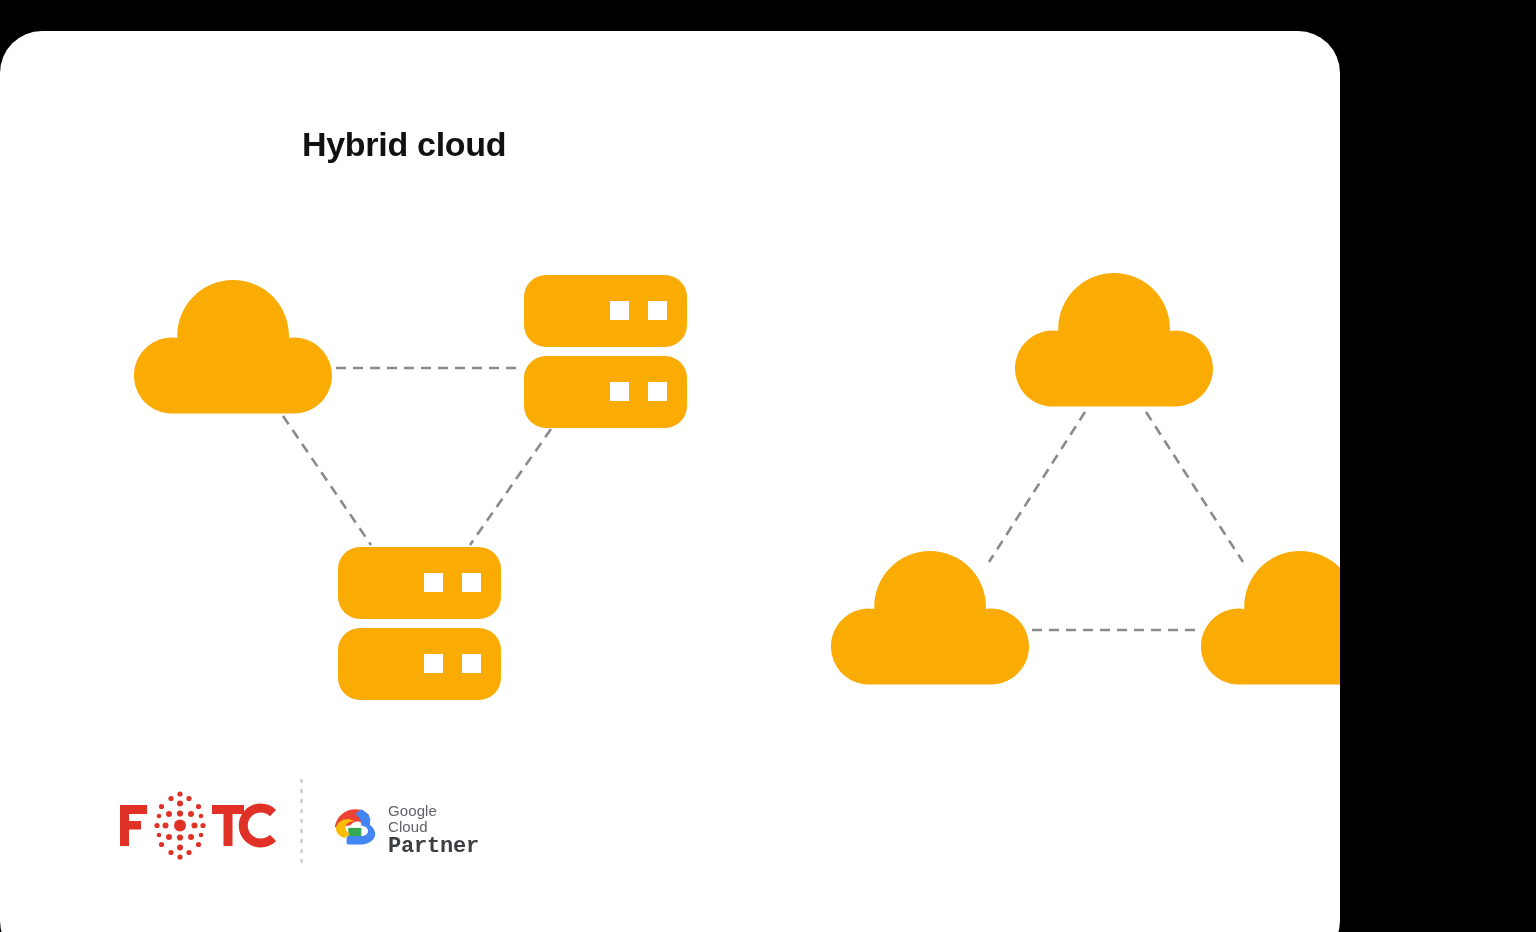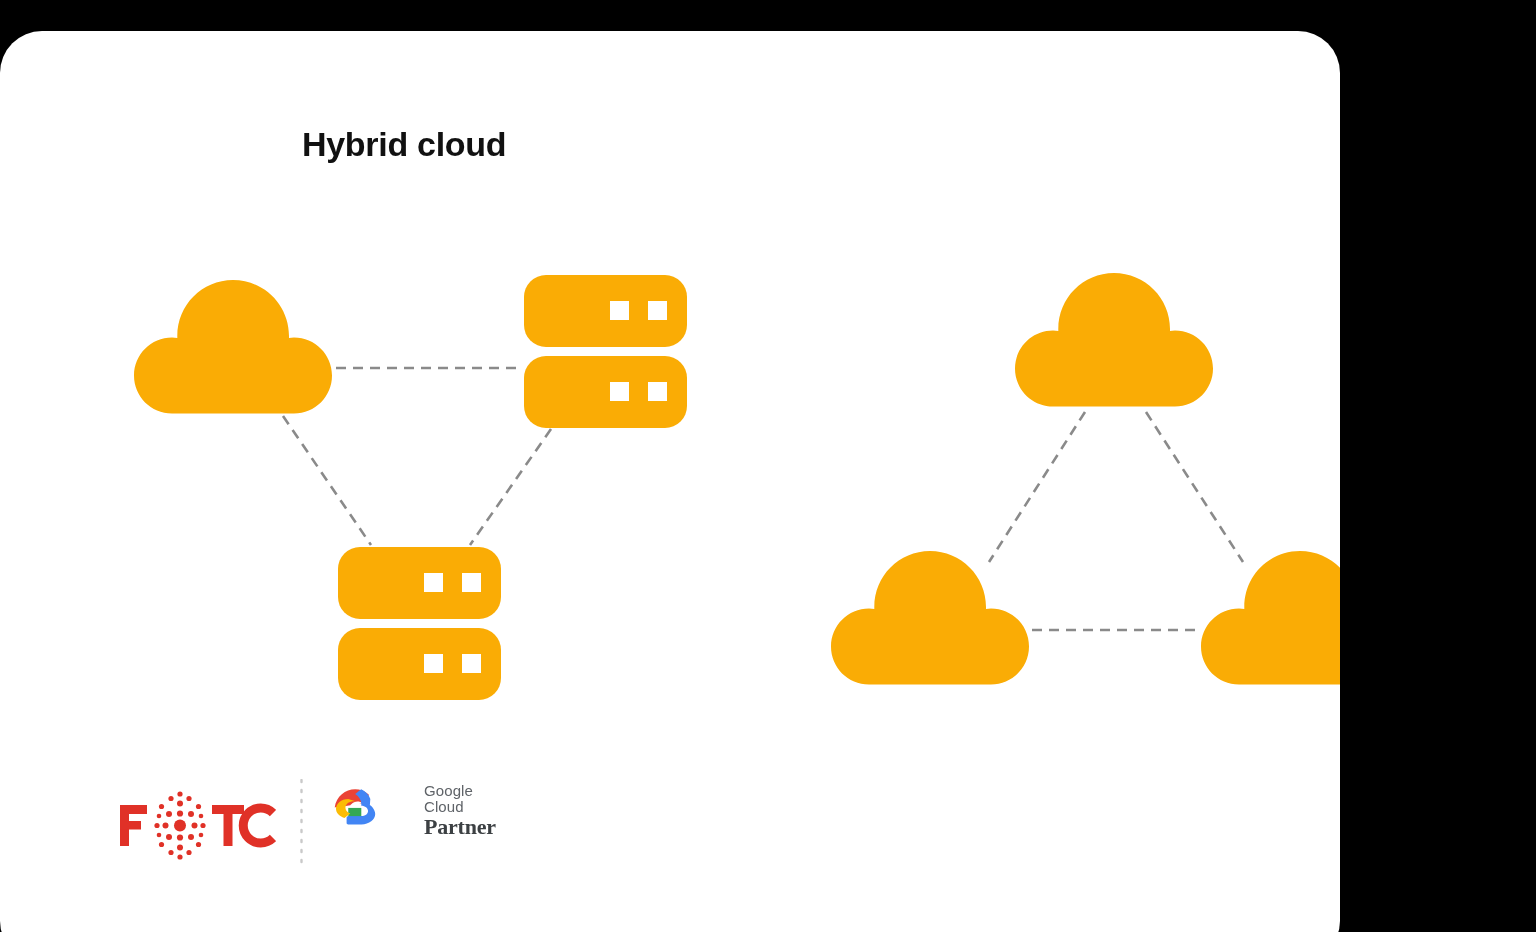--- a/index.html
+++ b/index.html
@@ -79,33 +79,33 @@
 
   #divider-dots {
     position: absolute;
     left: 182px;
     top: 0px;
     width: 3px;
     height: 90px;
   }
   #divider-dots svg { display: block; }
 
-  #gcp-logo { position: absolute; left: 216px; top: 4px; display: flex; align-items: center; gap: 36px; }
+  #gcp-logo { position: absolute; left: 216px; top: 24px; display: flex; align-items: center; }
   #gcp-mark { width: 42px; height: 42px; }
   #gcp-mark svg { display: block; width: 42px; height: 42px; }
   #gcp-text { margin-left: 12px; line-height: 1.05; }
   #gcp-line1 {
     font-family: "Liberation Sans", sans-serif;
     font-size: 15px;
     color: #5f6368;
     display: block;
     letter-spacing: 0.1px;
   }
   #gcp-line2 {
-    font-family: Liberation Serif, serif;
+    font-family: Liberation Mono, monospace;
     font-size: 22px;
     font-weight: bold;
     color: #3c4043;
     display: block;
     letter-spacing: -0.2px;
   }
 </style>
 </head>
 <body>
 

